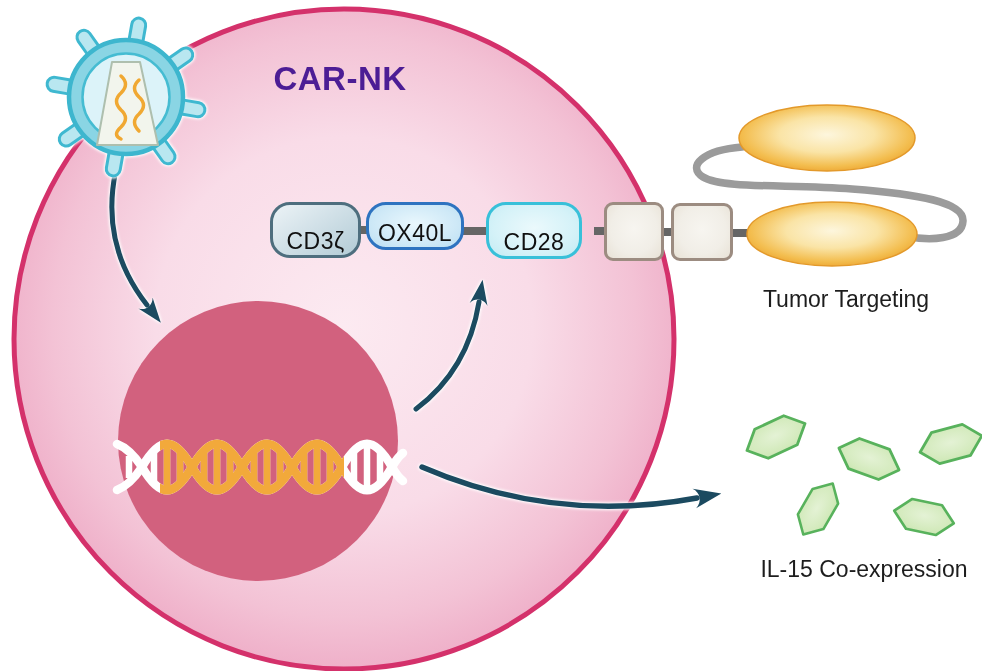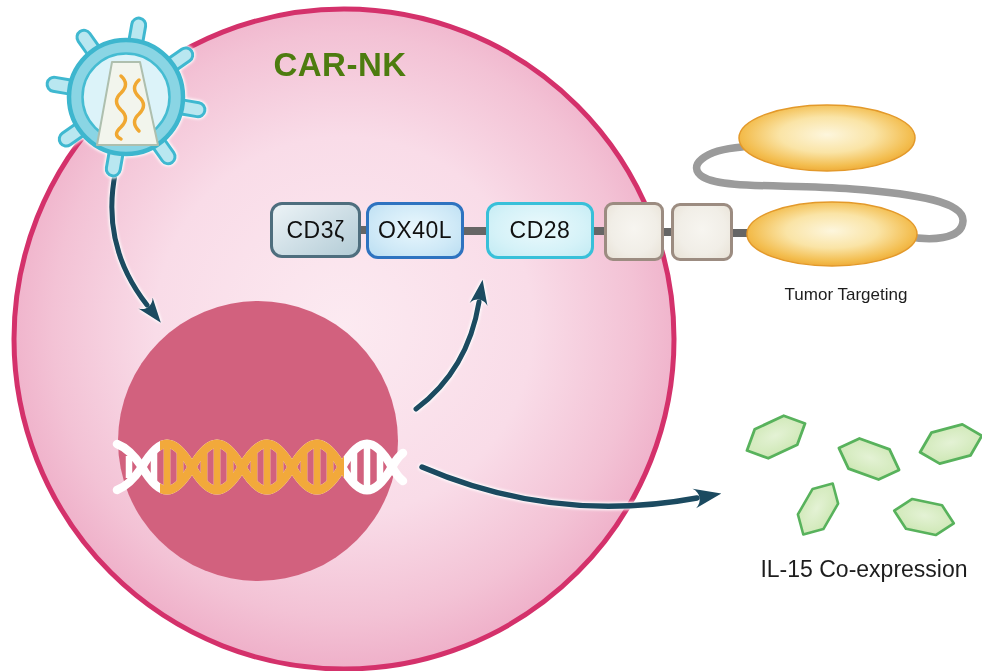--- a/index.html
+++ b/index.html
@@ -4,46 +4,46 @@
 <style>
   html,body{margin:0;padding:0;background:#ffffff;}
   #stage{
     position:relative;width:982px;height:671px;overflow:hidden;background:#ffffff;
     font-family:"Liberation Sans",sans-serif;
   }
   #shapes{position:absolute;left:0;top:0;}
   .glow{filter:drop-shadow(0 0 1.5px #fff) drop-shadow(0 0 1.5px #fff);}
   .lbl{position:absolute;text-align:center;color:#1d1d1d;}
   .cell-title{
-    left:240px;top:48px;width:200px;font-size:33px;font-weight:700;
-    color:#4d7c0f;line-height:1.06;letter-spacing:.5px;
+    left:240px;top:62px;width:200px;font-size:33px;font-weight:700;
+    color:#4c1d95;line-height:1.06;letter-spacing:.5px;
   }
   .domain-box{
-    position:absolute;box-sizing:border-box;display:flex;align-items:center;justify-content:center;
-    border-radius:12px;font-size:23px;color:#101010;letter-spacing:.5px;
+    position:absolute;box-sizing:border-box;display:flex;align-items:flex-end;justify-content:center;
+    border-radius:20px;font-size:23px;color:#101010;letter-spacing:.5px;
   }
   .box-cd3z{
     left:270px;top:202px;width:91px;height:56px;border:3px solid #4e6e7e;
     background:linear-gradient(145deg,#ecf3f6 0%,#d2e1e8 45%,#b3ccd6 100%);
   }
   .box-ox40l{
-    left:366px;top:202px;width:98px;height:57px;border:3px solid #2e73c0;
+    left:366px;top:202px;width:98px;height:48px;border:3px solid #2e73c0;
     background:radial-gradient(ellipse at 50% 45%,#e9f7fd 0%,#cfe9f7 62%,#badef2 100%);
   }
   .box-cd28{
-    left:486px;top:202px;width:108px;height:57px;border:3px solid #38c0d9;
+    left:486px;top:202px;width:96px;height:57px;border:3px solid #38c0d9;
     background:radial-gradient(ellipse at 50% 45%,#ebf9fc 0%,#d5f2f8 62%,#c2ebf3 100%);
   }
   .hinge-square{
     position:absolute;box-sizing:border-box;border:3px solid #9c8c81;border-radius:9px;
     background:radial-gradient(ellipse at 50% 45%,#f7f5f0 0%,#f1eee7 60%,#e8e2d6 100%);
   }
   .sq1{left:604px;top:202px;width:60px;height:59px;}
   .sq2{left:671px;top:203px;width:62px;height:58px;}
-  .car-label{left:726px;top:284px;width:240px;font-size:17px;line-height:1.35;}
+  .car-label{left:726px;top:284px;width:240px;font-size:23px;line-height:1.35;}
   .il15-label{left:736px;top:556px;width:256px;font-size:23px;}
 </style>
 </head>
 <body>
 
 <div id="stage">
 
   <svg id="shapes" width="982" height="671" viewBox="0 0 982 671">
     <defs>
       <radialGradient id="gCell" cx="50%" cy="48%" r="52%">

